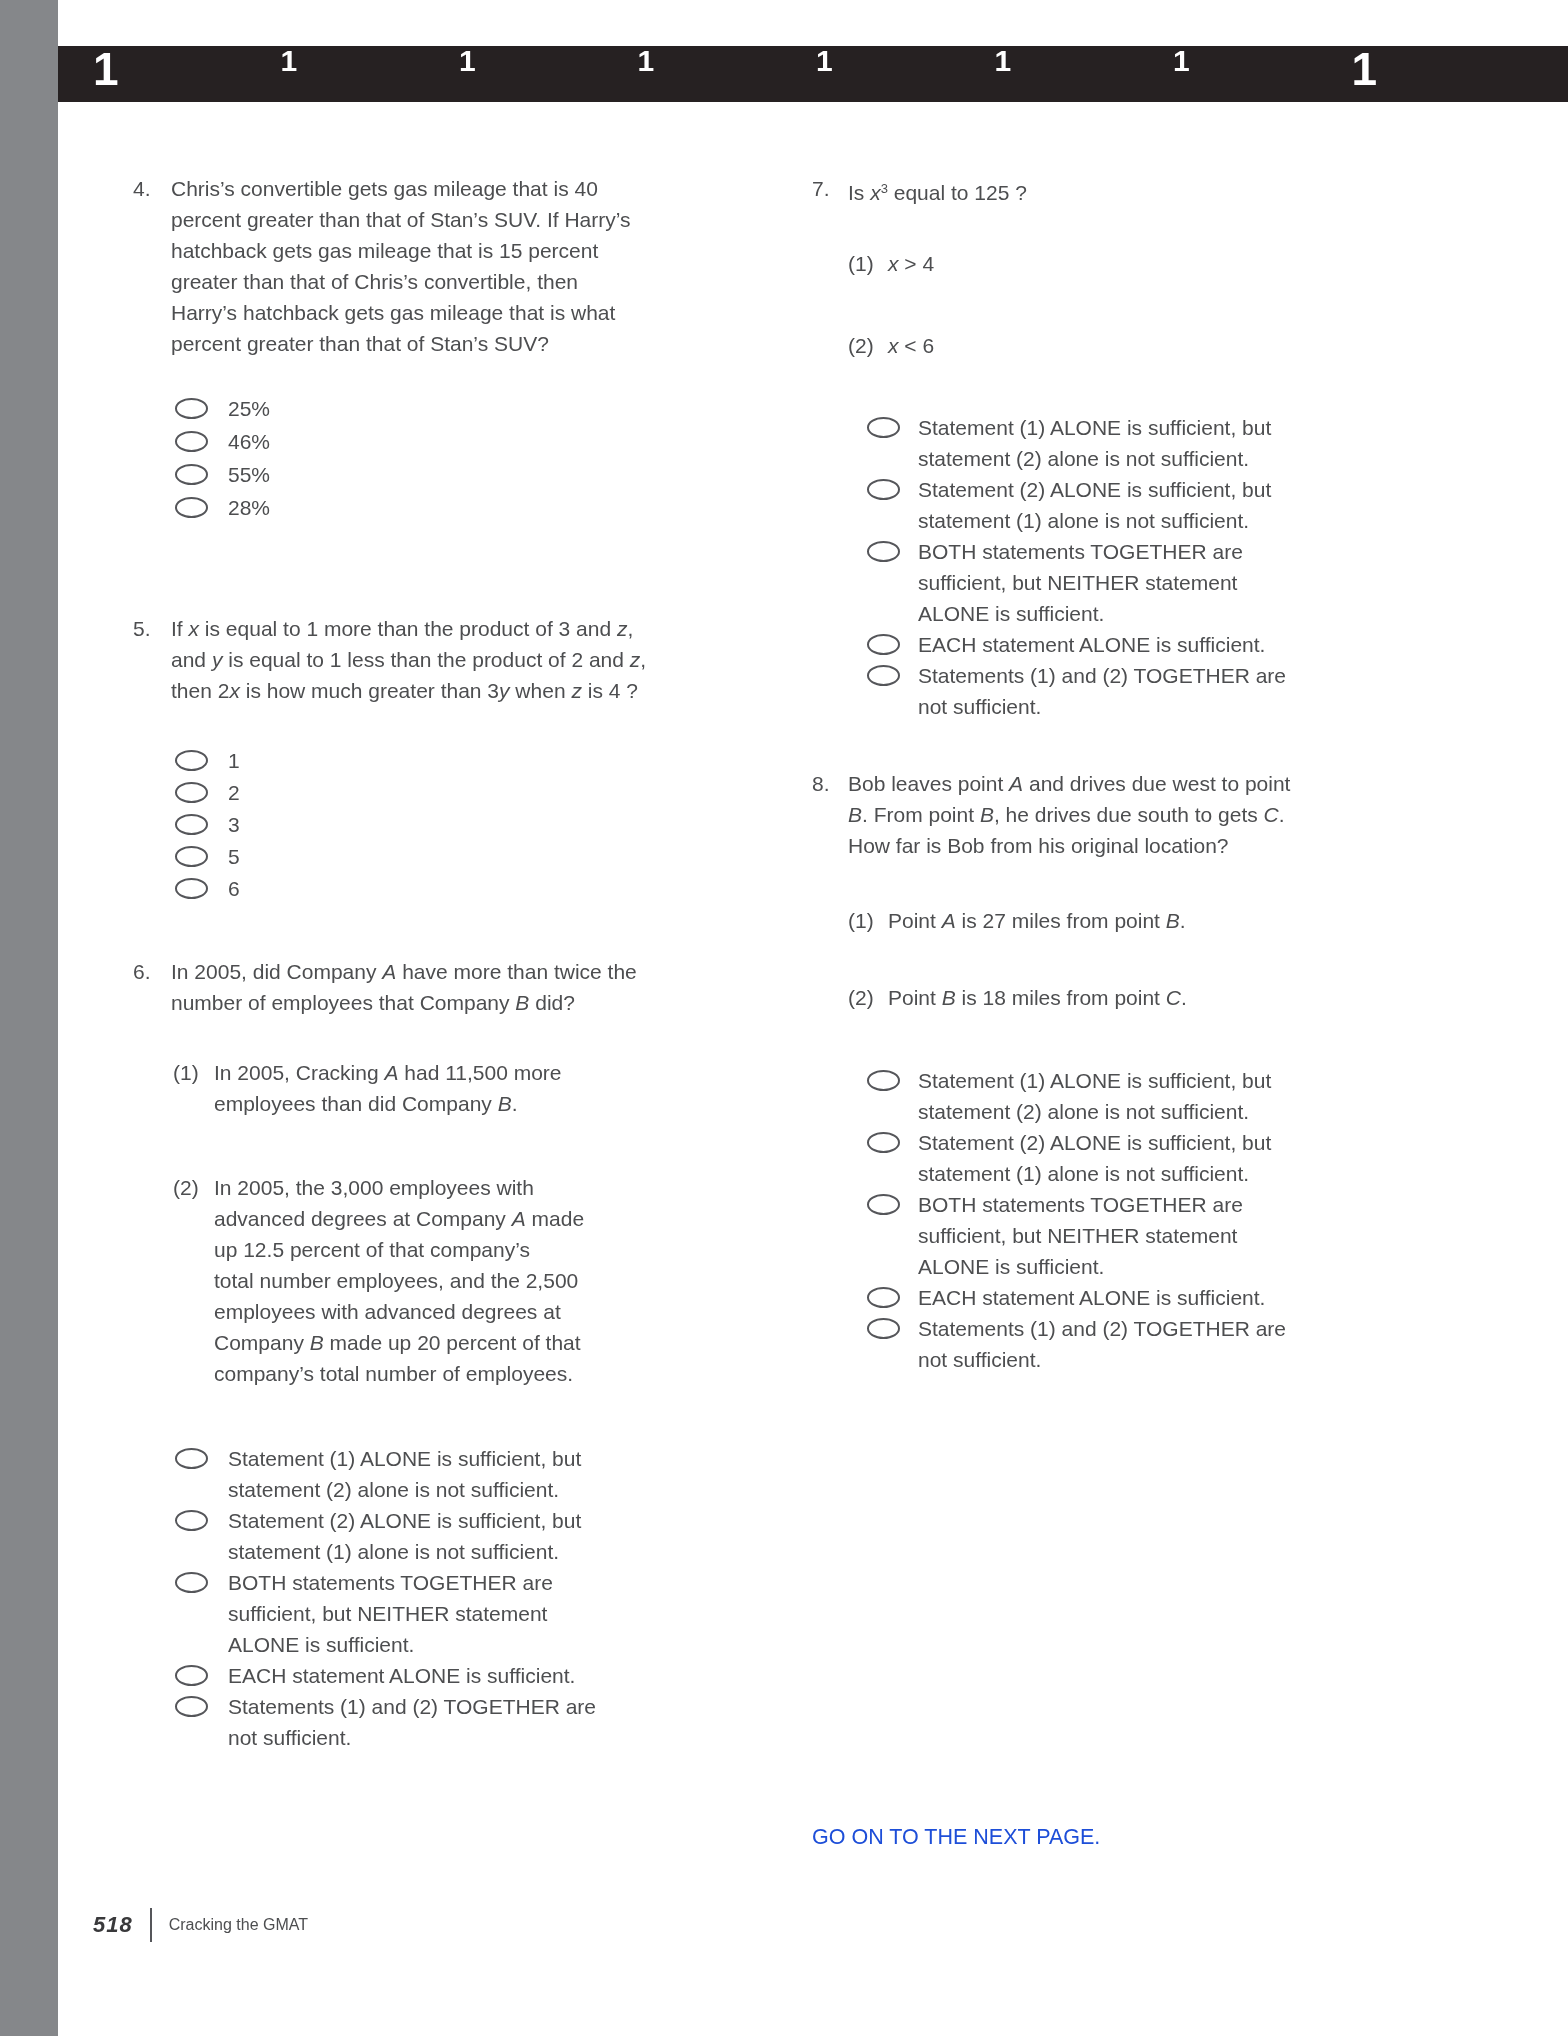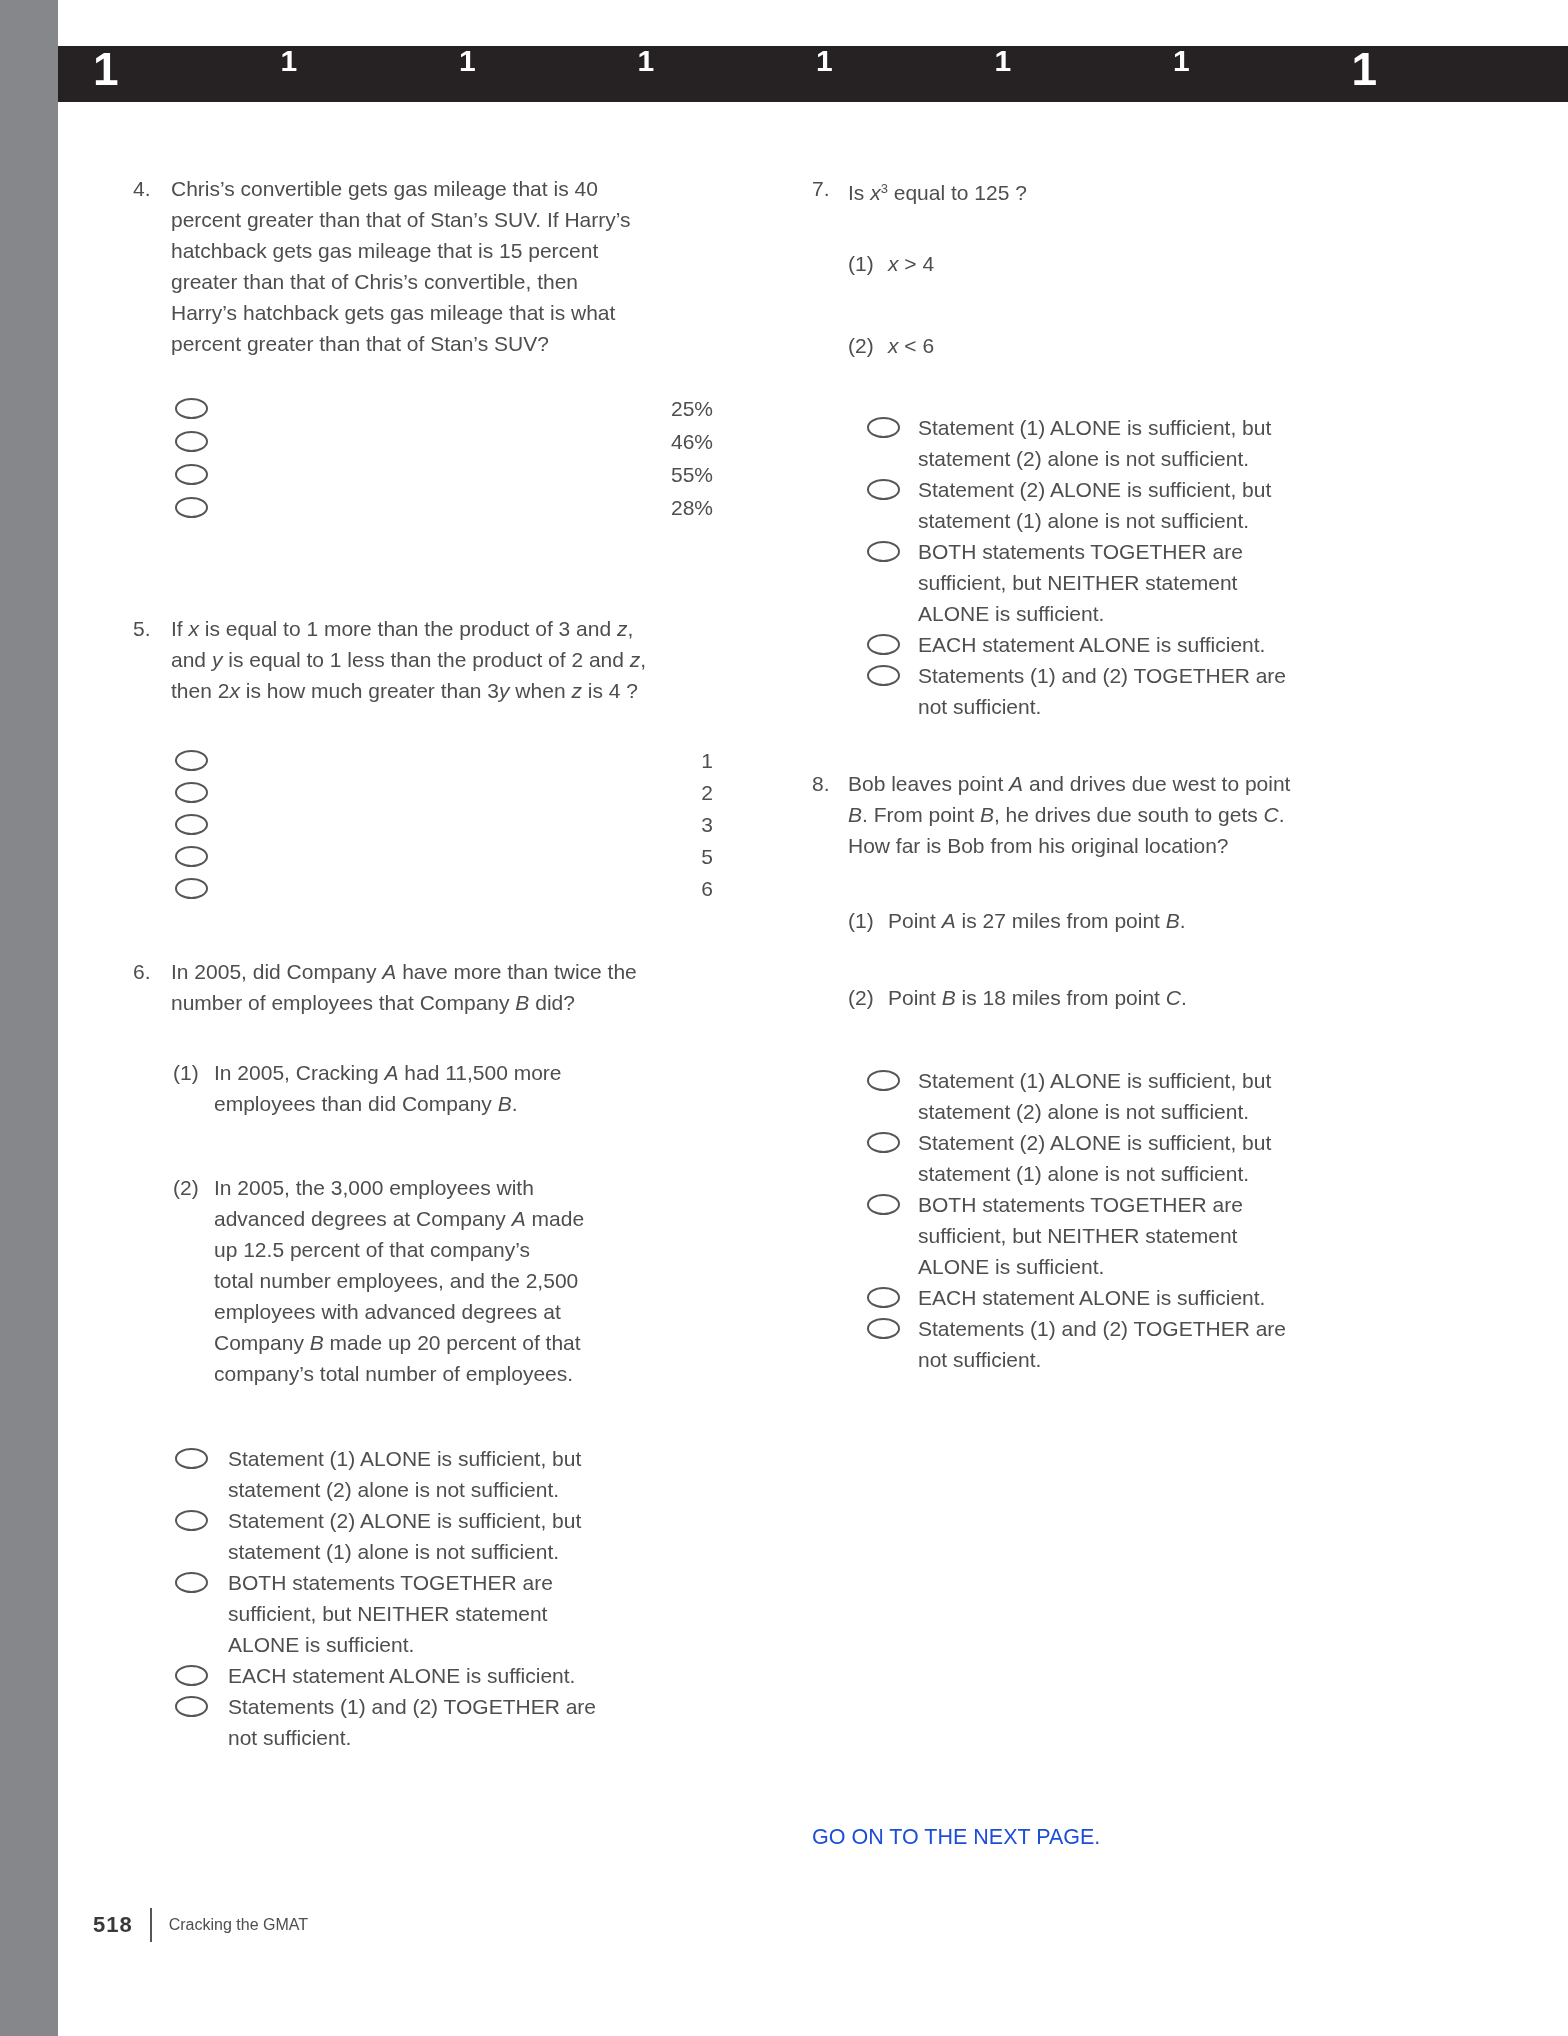--- a/index.html
+++ b/index.html
@@ -27,40 +27,40 @@
   .col-right .qnum{width:36px;}
   .qtext{flex:1;}
 
   .stmt{display:flex;margin-left:40px;}
   .col-right .stmt{margin-left:36px;}
   .slabel{width:41px;flex:none;}
   .col-right .slabel{width:40px;}
   .stext{flex:1;}
 
   .choice-row{display:flex;}
-  .choices .choice-row{align-items:center;height:33px;text-align:right;}
+  .choices .choice-row{align-items:center;height:33px;}
   .choices-tight .choice-row{height:32px;}
   .bubble{
     width:33px;height:21px;border:2px solid #55565a;border-radius:50%;
     flex:none;box-sizing:border-box;background:transparent;
   }
   .choices .bubble{margin-left:42px;margin-right:20px;}
   .ds .choice-row{align-items:flex-start;}
   .ds .bubble{margin-top:5px;}
   .col-left .ds .bubble{margin-left:42px;margin-right:20px;}
   .col-right .ds .bubble{margin-left:55px;margin-right:18px;}
   .ctext{flex:1;}
 
   .it{font-style:italic;}
   .sup{font-size:13px;vertical-align:7px;}
 
   .go-on{position:absolute;top:1824px;left:812px;width:730px;text-align:left;
     font-size:21.5px;line-height:26px;color:#1d4ed8;}
   .footer{position:absolute;top:1903px;left:93px;height:44px;display:flex;align-items:center;}
-  .footer .pnum{font-size:22px;font-weight:bold;color:#39393b;letter-spacing:1px;}
+  .footer .pnum{font-size:22px;font-weight:bold;color:#39393b;letter-spacing:1px;font-style:italic;}
   .footer .fsep{width:2px;height:34px;background:#55565a;margin:0 17px;}
   .footer .ftitle{font-size:16px;color:#4d4e50;}
 </style>
 </head>
 <body>
 
 <div class="edge-tab"></div>
 
 <div class="header-bar">
   <div class="hnums">

